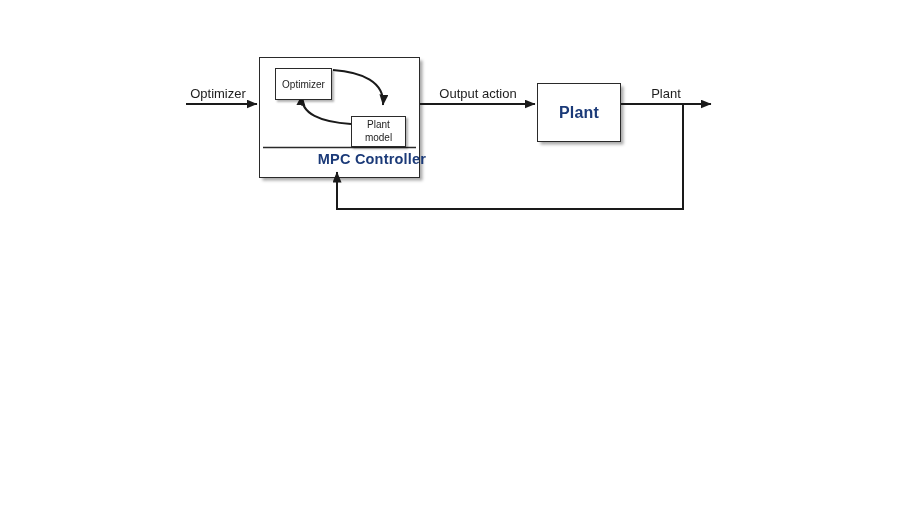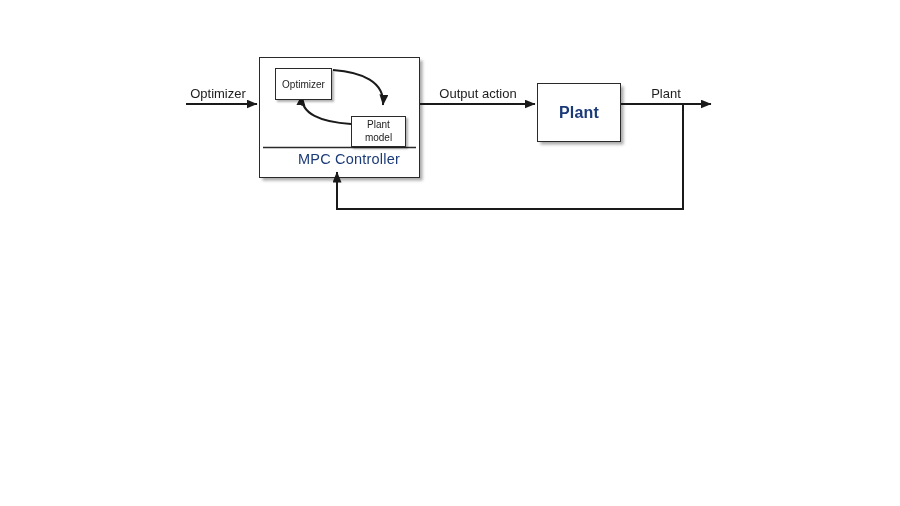--- a/index.html
+++ b/index.html
@@ -57,22 +57,23 @@
     left:537px;top:75px;width:84px;height:59px;
     box-shadow:2.5px 2.5px 3px rgba(0,0,0,0.35);
     font-weight:bold;font-size:16px;color:var(--accent);
     letter-spacing:0.2px;
   }
   .mpc-title{
     position:absolute;
     left:259px;top:149px;width:180px;height:20px;
     z-index:3;
     display:flex;align-items:center;justify-content:center;
-    font-weight:normal;font-size:14.5px;color:var(--accent);
+    font-weight:bold;font-size:14.5px;color:var(--accent);
     letter-spacing:0.2px;
+    padding-left:23px;
   }
   .wire-label{
     position:absolute;
     z-index:4;
     font-size:13px;color:var(--label);
     text-align:center;
     white-space:nowrap;
   }
   .lbl-setpoint{left:178px;top:86px;width:80px;}
   .lbl-control{left:421px;top:86px;width:114px;}

